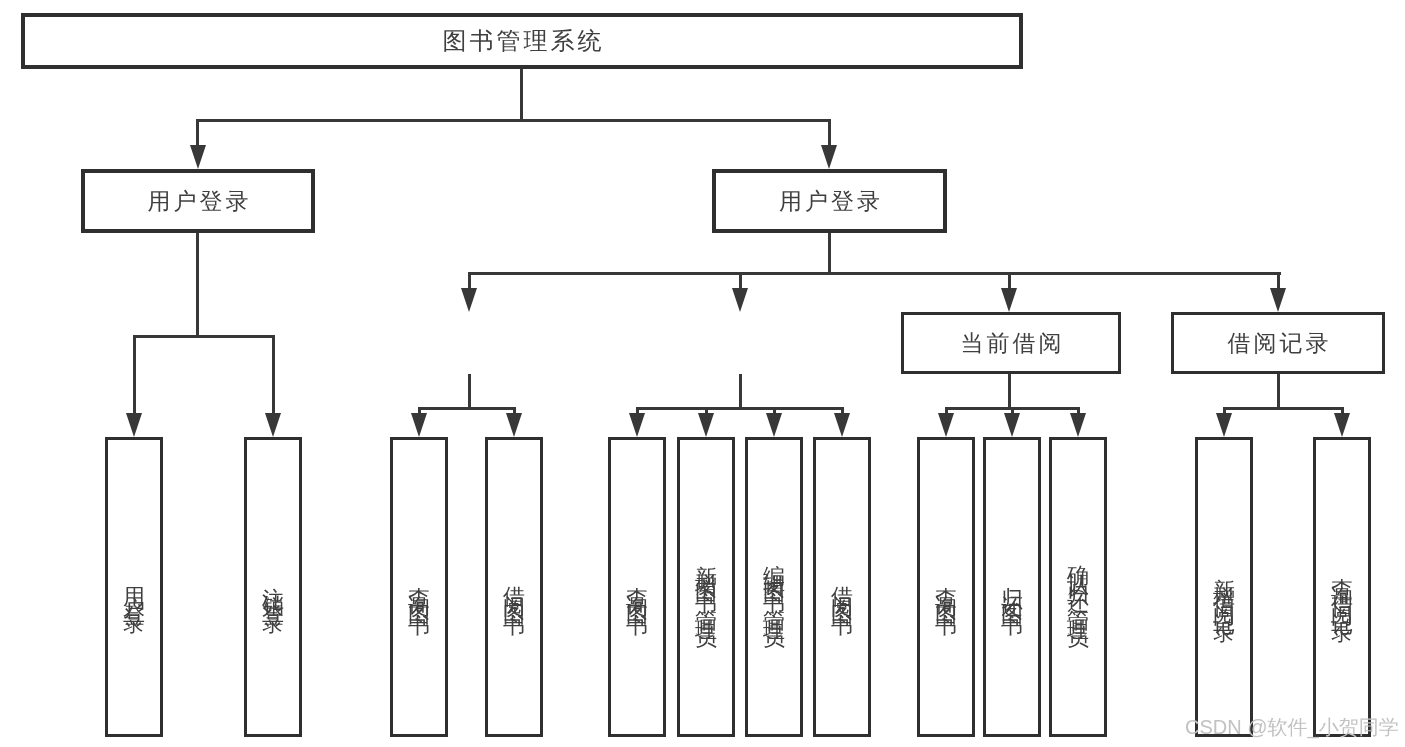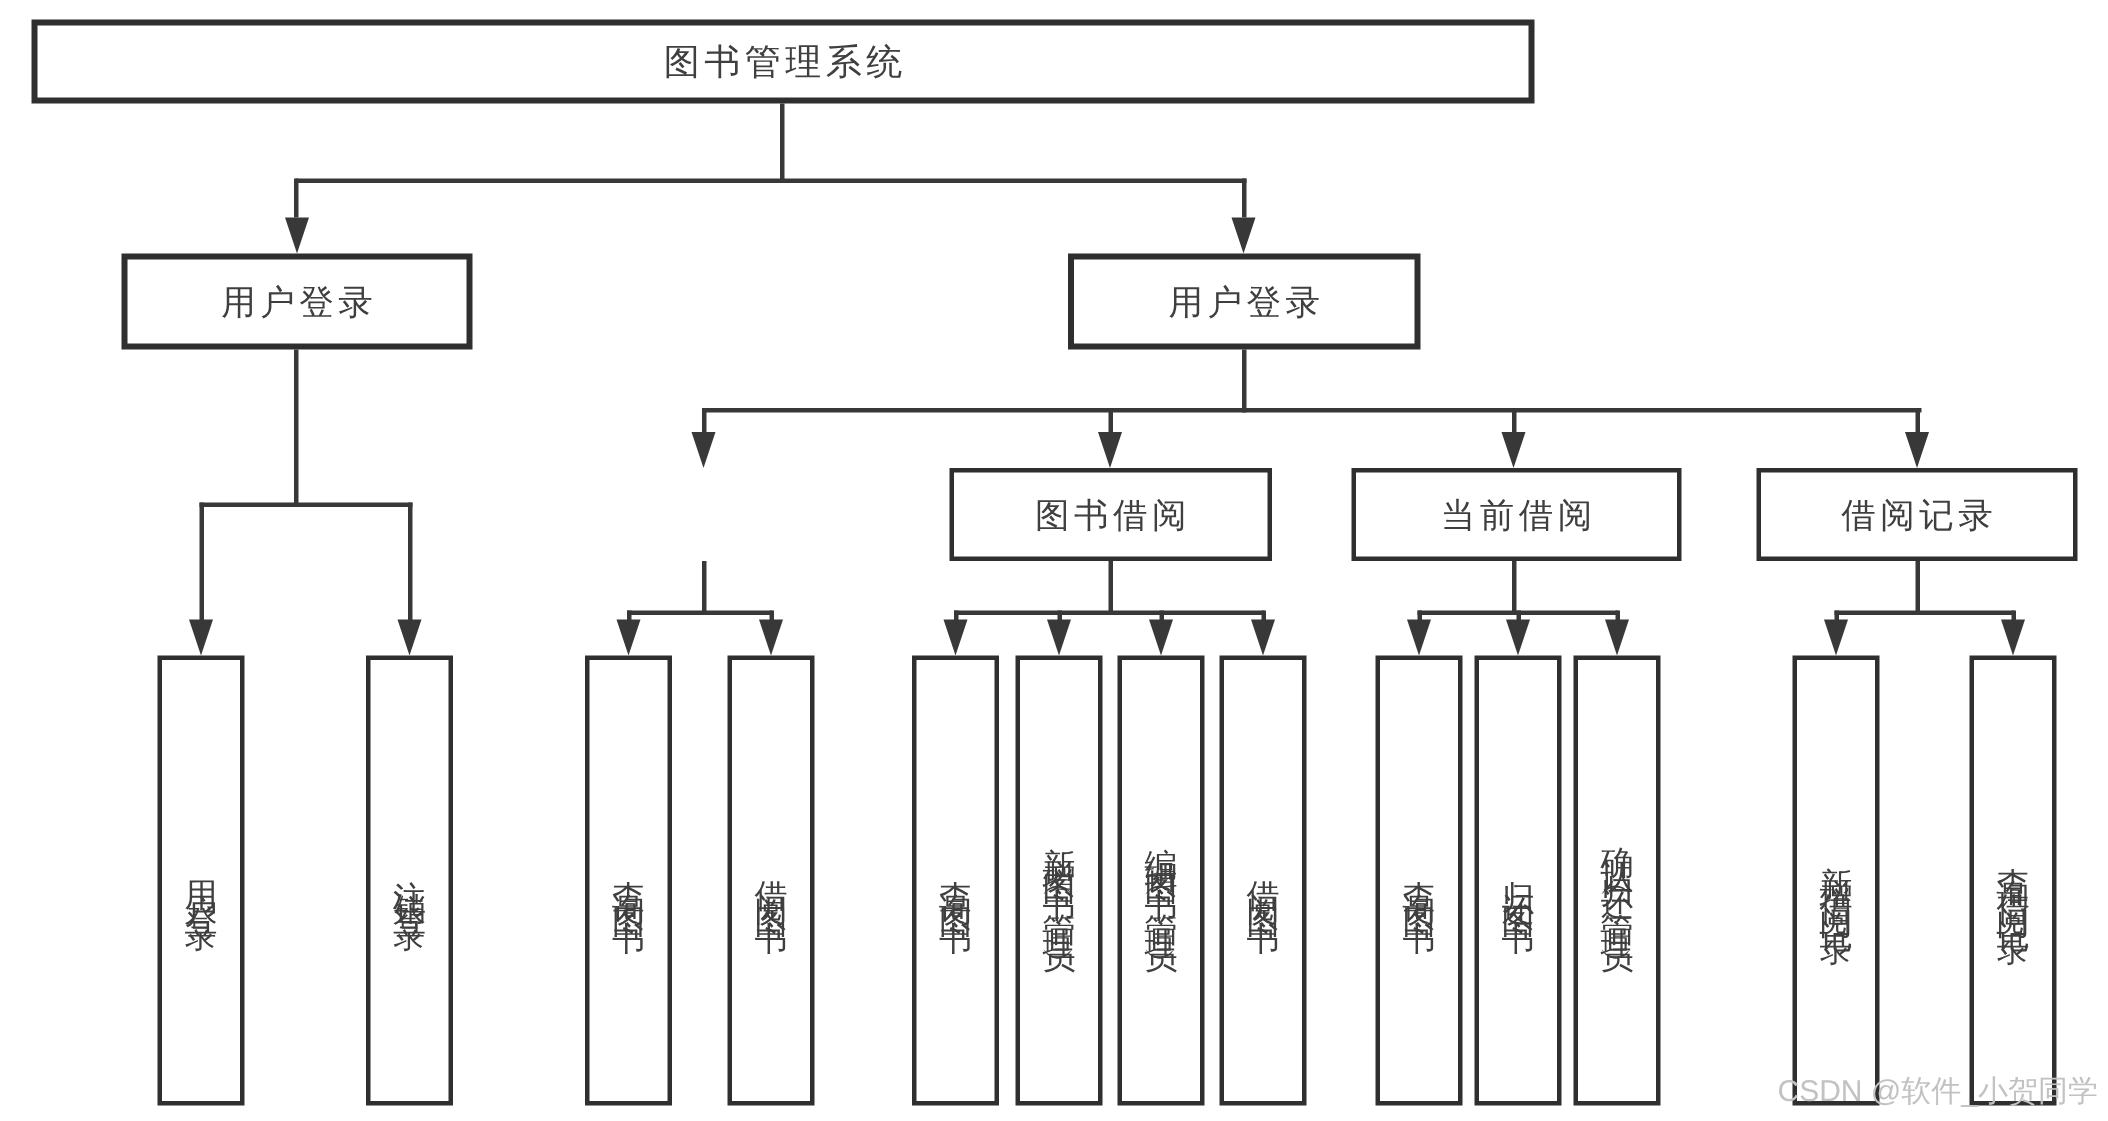--- a/index.html
+++ b/index.html
@@ -111,21 +111,20 @@
   <div class="hline" style="left:468px; top:272px; width:813px;"></div>
   <div class="vline" style="left:468px;  top:272px; height:18px;"></div>
   <div class="arr" style="left:461px;  top:288px;"></div>
   <div class="vline" style="left:739px;  top:272px; height:18px;"></div>
   <div class="arr" style="left:732px;  top:288px;"></div>
   <div class="vline" style="left:1008px; top:272px; height:18px;"></div>
   <div class="arr" style="left:1001px; top:288px;"></div>
   <div class="vline" style="left:1277px; top:272px; height:18px;"></div>
   <div class="arr" style="left:1270px; top:288px;"></div>
 
-  <div class="node" style="left:633px; top:312px; width:215px; height:62px;">图书借阅</div>
   <div class="node" style="left:901px; top:312px; width:220px; height:62px;">当前借阅</div>
   <div class="node" style="left:1171px; top:312px; width:214px; height:62px;">借阅记录</div>
 
   <div class="vline" style="left:468px;  top:374px; height:36px;"></div>
   <div class="vline" style="left:739px;  top:374px; height:36px;"></div>
   <div class="vline" style="left:1008px; top:374px; height:36px;"></div>
   <div class="vline" style="left:1277px; top:374px; height:36px;"></div>
 
   <div class="hline" style="left:418px;  top:407px; width:97px;"></div>
   <div class="hline" style="left:636px;  top:407px; width:207px;"></div>

